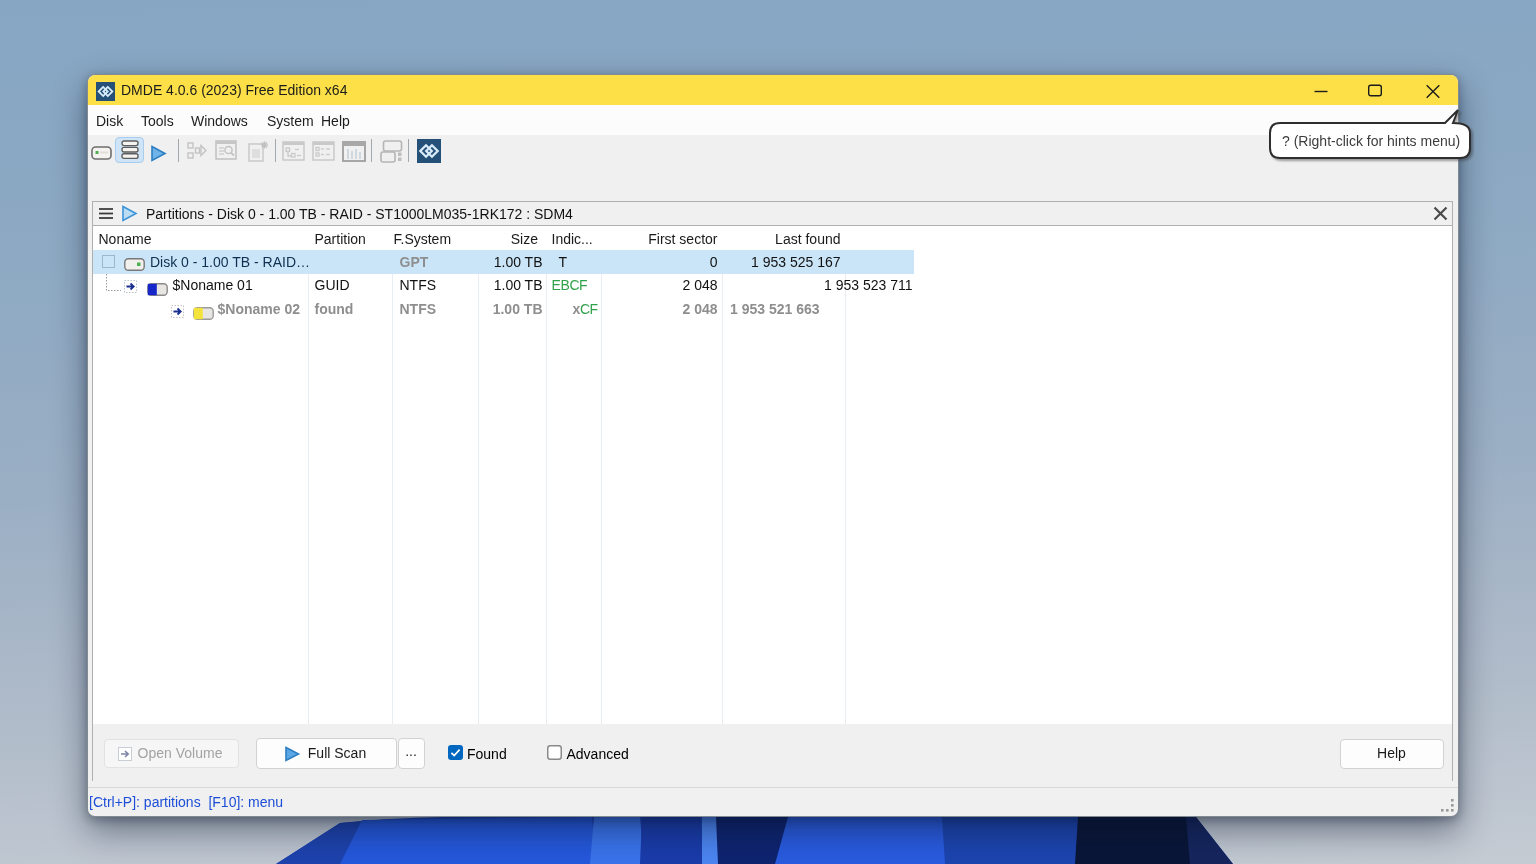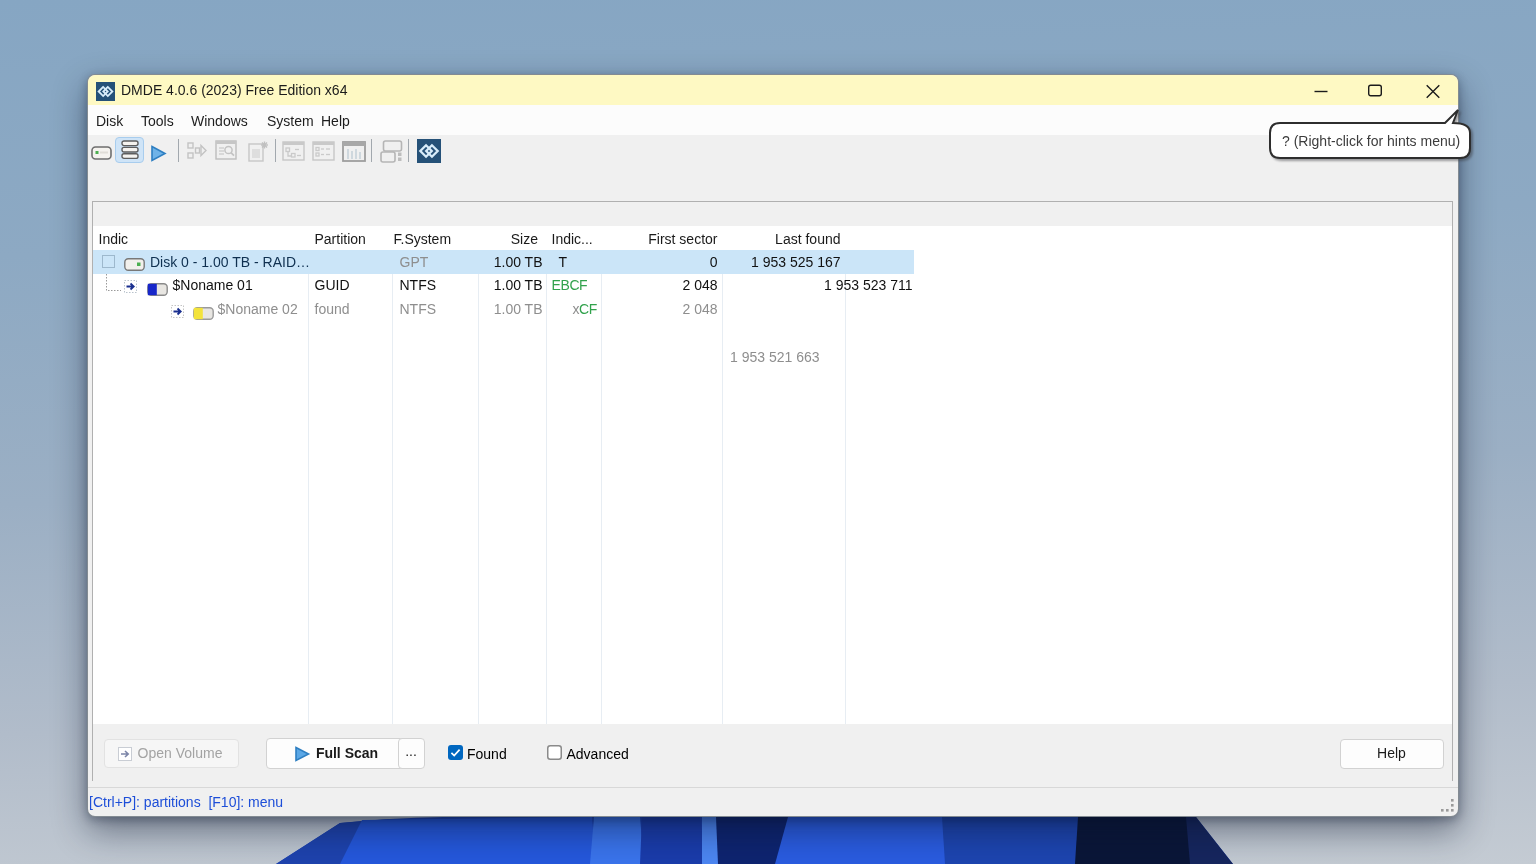--- a/index.html
+++ b/index.html
@@ -9,40 +9,40 @@
     background:linear-gradient(178deg, #86a6c3 0%, #8da9c3 28%, #9bafc4 55%, #b1bcca 80%, #c4cbd3 100%);
     position:relative;
   }
   .abs { position:absolute; }
   #win {
     position:absolute; left:87px; top:74px; width:1372px; height:743px;
     background:#f0f0f0; border-radius:8px;
     border:1px solid rgba(95,105,115,.75);
     box-shadow:0 14px 34px rgba(8,18,40,.45), 0 3px 10px rgba(8,18,40,.30);
   }
-  #titlebar { position:absolute; left:0; top:0; width:100%; height:30px; background:#fef9c3; border-radius:8px 8px 0 0; }
+  #titlebar { position:absolute; left:0; top:0; width:100%; height:30px; background:#fde047; border-radius:8px 8px 0 0; }
   #titletext { position:absolute; left:33px; top:7px; color:#1b1b1b; }
   #menubar { position:absolute; left:0; top:30px; width:100%; height:30px; background:#fcfcfc; }
   .menuitem { position:absolute; top:8px; color:#1d1d1d; }
   #toolbar { position:absolute; left:0; top:60px; width:100%; height:33px; background:#f0f0f0; }
   .tsep { position:absolute; top:4px; width:1px; height:23px; background:#a2a8ae; }
   #tabbar { position:absolute; left:0; top:93px; width:100%; height:33px; }
   #tab1 { position:absolute; left:1px; top:3px; width:69px; height:24px; background:#fafafa; border:1px solid #e6e6e6; border-bottom:none; }
   #tab1 span { position:absolute; left:6px; top:3px; color:#1b1b1b; }
   #panel { position:absolute; left:3.5px; top:126px; width:1361px; height:580px; border:1px solid #b0b0b0; background:#f0f0f0; }
   #phead { position:absolute; left:0; top:0; width:100%; height:24px; border-bottom:1px solid #b0b0b0; background:#f0f0f0; }
   #ptitle { position:absolute; left:53.5px; top:3.5px; color:#111; }
   #tablearea { position:absolute; left:0; top:24px; width:1359px; height:498px; background:#fff; }
   .gline { position:absolute; top:0; width:1px; height:100%; background:#e7edf3; }
   #thead { position:absolute; left:0; top:0; width:100%; height:24px; background:#fff; }
   .th { position:absolute; top:4.5px; color:#1a1a1a; }
   .row { position:absolute; left:0; width:100%; height:23.7px; }
   .cell { position:absolute; top:3.8px; color:#111; white-space:pre; }
   .r { text-align:right; }
-  .gray { color:#8e8e8e; }
+  .gray { color:#8e8e8e;font-weight:bold; }
   .green { color:#31a24c; }
   #btnstrip { position:absolute; left:0; top:522px; width:1359px; height:57px; background:#f0f0f0; }
   .btn { position:absolute; border:1px solid #d2d2d2; border-radius:4px; background:#fdfdfd; color:#1a1a1a; text-align:center; }
   #statusbar { position:absolute; left:0; bottom:0; width:100%; height:29px; border-top:1px solid #d8d8d8; }
   #statusbar span { position:absolute; left:1px; top:6px; color:#1d4ed8; }
   #tooltip { position:absolute; left:1262px; top:105px; filter:drop-shadow(2px 2px 1px rgba(50,50,55,.45)); }
 </style>
 </head>
 <body>
 
@@ -191,30 +191,46 @@
         <rect width="26" height="26" fill="#255178"></rect>
         <g stroke="#d8ecfa" stroke-width="2.5" fill="none">
           <path d="M9.8,6.8 L3.6,13 L9.8,19.2 L16,13 Z"></path>
           <path d="M16.2,6.8 L10,13 L16.2,19.2 L22.4,13 Z"></path>
         </g>
       </svg>
     </div>
 
 
     <div id="panel">
+      <div id="phead">
+        <svg class="abs" style="left:6px; top:5px;" width="14" height="13">
+          <g stroke="#3d3d3d" stroke-width="1.8">
+            <line x1="0" y1="2" x2="14" y2="2"></line>
+            <line x1="0" y1="6.5" x2="14" y2="6.5"></line>
+            <line x1="0" y1="11" x2="14" y2="11"></line>
+          </g>
+        </svg>
+        <svg class="abs" style="left:28.5px; top:3px;" width="18" height="17">
+          <path d="M2,1.5 L15,8.5 L2,15.5 Z" fill="#bcdcf4" stroke="#3b94da" stroke-width="1.6"></path>
+        </svg>
+        <span id="ptitle">Partitions - Disk 0 - 1.00 TB - RAID - ST1000LM035-1RK172 : SDM4</span>
+        <svg class="abs" style="left:1340.5px; top:4px;" width="15" height="15">
+          <path d="M1.5,1.5 L13.5,13.5 M13.5,1.5 L1.5,13.5" stroke="#4a4a4a" stroke-width="2.2"></path>
+        </svg>
+      </div>
       <div id="tablearea">
         <div class="gline" style="left:215.5px;"></div>
         <div class="gline" style="left:299.5px;"></div>
         <div class="gline" style="left:385.5px;"></div>
         <div class="gline" style="left:453.5px;"></div>
         <div class="gline" style="left:508.5px;"></div>
         <div class="gline" style="left:629.5px;"></div>
         <div class="gline" style="left:752.5px;"></div>
         <div id="thead">
-          <span class="th" style="left:6px;">Indic</span>
+          <span class="th" style="left:6px;">Noname</span>
           <span class="th" style="left:222px;">Partition</span>
           <span class="th" style="left:285px;padding-left:16px;">F.System</span>
           <span class="th r" style="left:386px; width:59.5px;">Size</span>
           <span class="th" style="left:459px;">Indic...</span>
           <span class="th r" style="left:509px; width:116px;">First sector</span>
           <span class="th r" style="left:630px; width:118px;">Last found</span>
         </div>
         <div class="row" style="top:24px; width:821px; background:#cbe5f8;">
           <svg class="abs" style="left:9.5px; top:4.5px;" width="13" height="13">
             <rect x="0.5" y="0.5" width="12" height="12" fill="none" stroke="#9db8cd" stroke-width="1"></rect>
@@ -258,32 +274,32 @@
           <svg class="abs" style="left:100.5px; top:9.5px;" width="21" height="13">
             <rect x="0.8" y="0.8" width="19.4" height="11.4" rx="3.5" fill="#e8e6e2" stroke="#9a9a9a" stroke-width="1.4"></rect>
             <rect x="0.8" y="0.8" width="9" height="11.4" fill="#f3e33b"></rect>
           </svg>
           <span class="cell gray" style="left:125px;">$Noname 02</span>
           <span class="cell gray" style="left:222px;">found</span>
           <span class="cell gray" style="left:307px;">NTFS</span>
           <span class="cell r gray" style="left:386px; width:64px;">1.00 TB</span>
           <span class="cell" style="left:480px; letter-spacing:-0.4px;"><span class="gray">x</span><span class="green">CF</span></span>
           <span class="cell r gray" style="left:509px; width:116px;">2 048</span>
-          <span class="cell r gray" style="left:630px; width:97px;margin-top:48px;">1 953 521 663</span>
+          <span class="cell r gray" style="left:630px; width:97px;">1 953 521 663</span>
         </div>
       </div>
       <div id="btnstrip">
         <div class="btn" style="left:11px; top:15px; width:135px; height:29px; background:#f6f6f6; border-color:#e2e2e2; color:#a3a3a3;">
           <svg class="abs" style="left:13px; top:7px;" width="14" height="14">
             <rect x="0.5" y="0.5" width="13" height="13" fill="#fff" stroke="#c9cdd4"></rect>
             <path d="M3,7 L10,7 M7,4 L10.2,7 L7,10" stroke="#7c85a8" stroke-width="1.6" fill="none"></path>
           </svg>
           <span style="position:relative; left:9px; top:5px;">Open Volume</span>
         </div>
-        <div class="btn" style="left:173px; top:13.5px; width:141px; height:31px;font-weight:bold;">
+        <div class="btn" style="left:163px; top:13.5px; width:141px; height:31px;">
           <svg class="abs" style="left:27px; top:7.5px;" width="17" height="16">
             <path d="M2,1.5 L14.5,8 L2,14.5 Z" fill="#5aa7e6" stroke="#2e7fc2" stroke-width="1.6"></path>
           </svg>
           <span style="position:relative; left:11px; top:6px;">Full Scan</span>
         </div>
         <div class="btn" style="left:305px; top:13.5px; width:27px; height:31px;"><span style="position:relative; top:4px;">...</span></div>
         <svg class="abs" style="left:355px; top:21px;" width="15" height="15">
           <rect width="15" height="15" rx="3" fill="#0067c0"></rect>
           <path d="M3.4,7.8 L6.2,10.6 L11.6,4.6" stroke="#fff" stroke-width="1.7" fill="none"></path>
         </svg>

